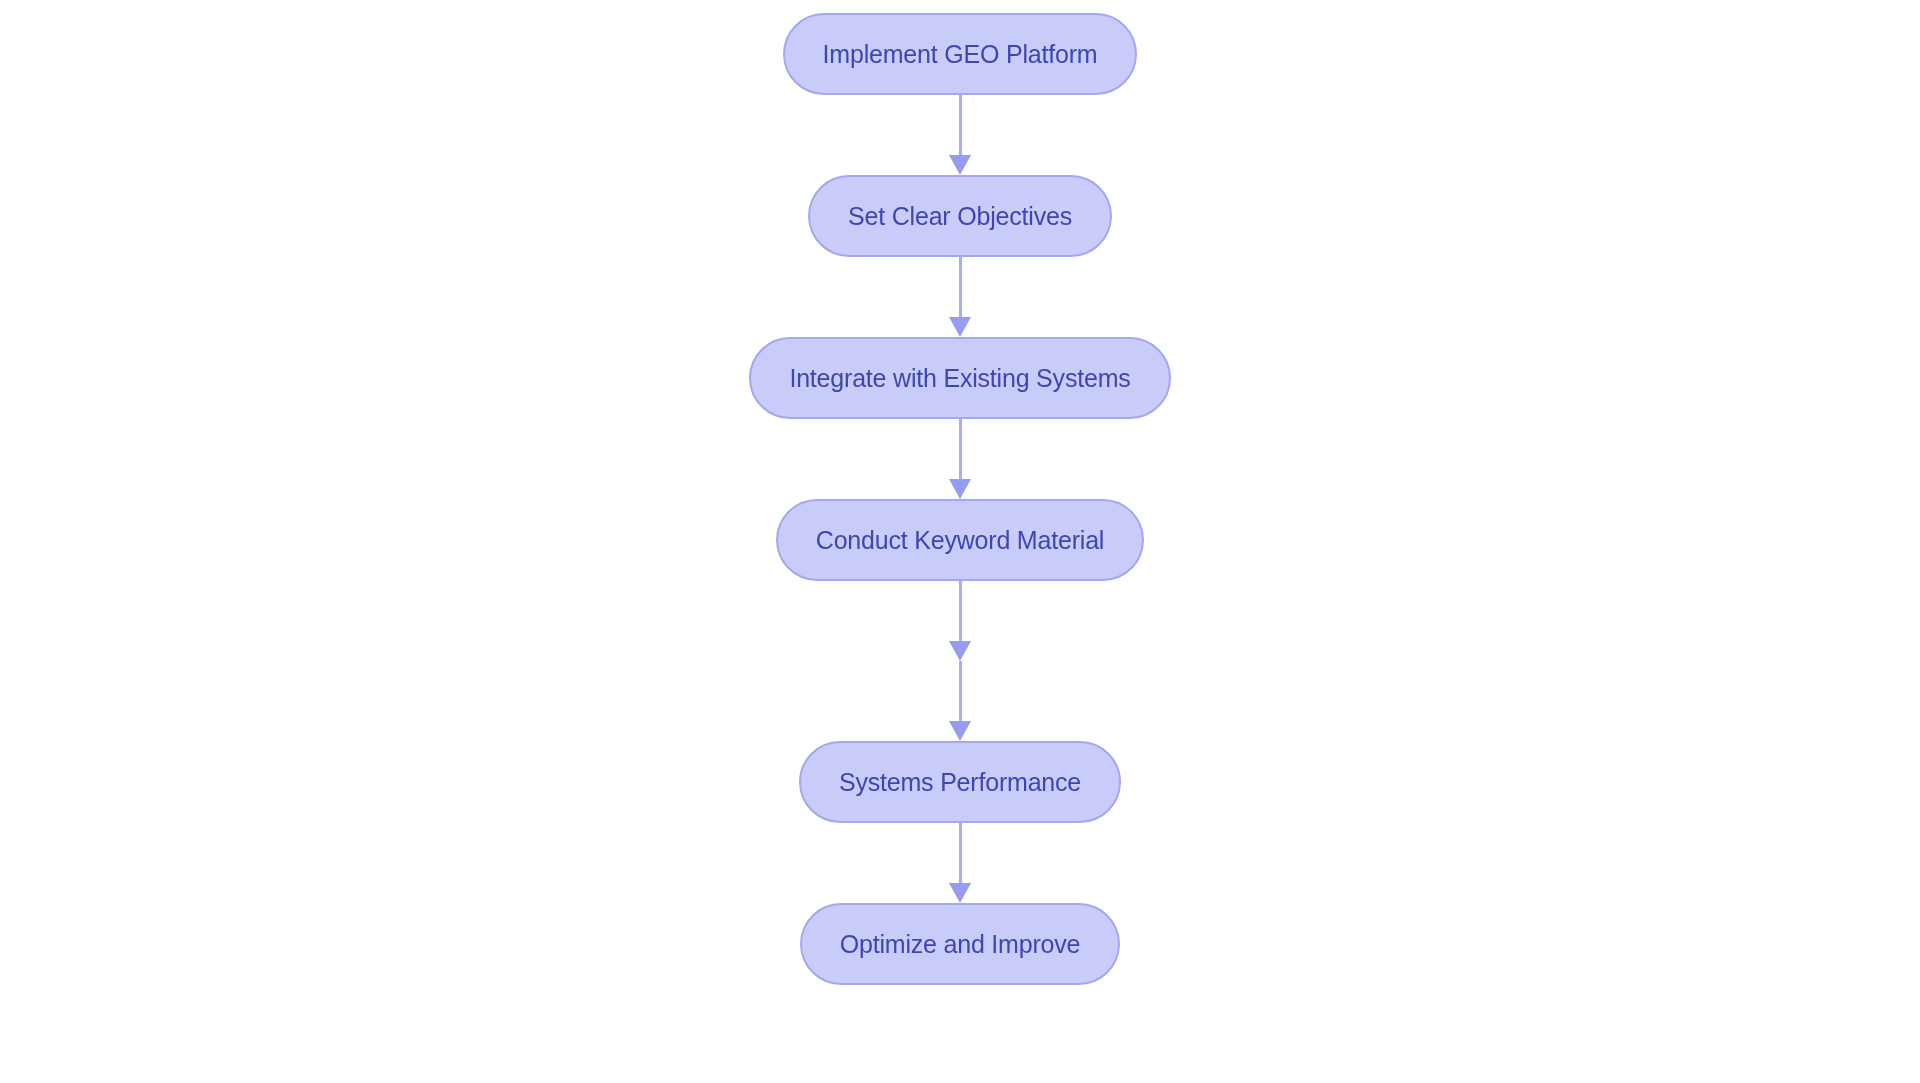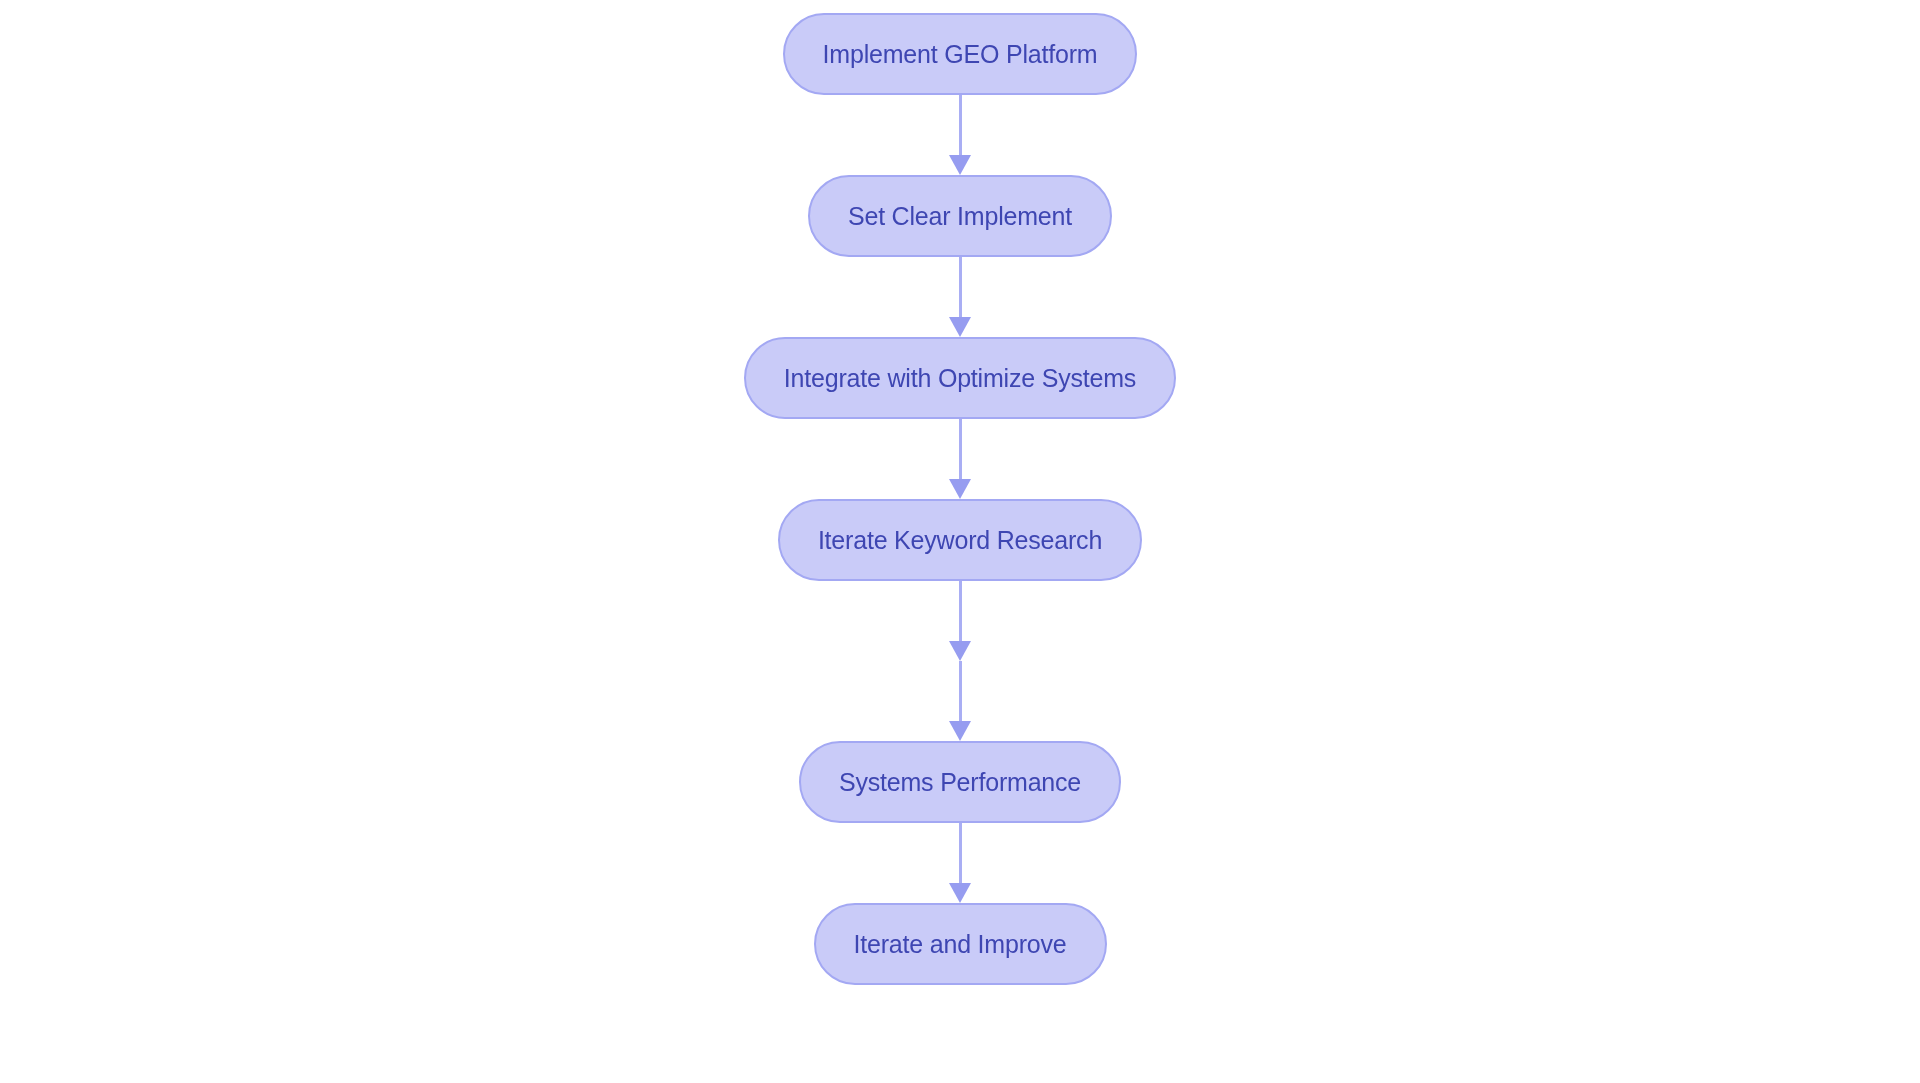--- a/index.html
+++ b/index.html
@@ -72,39 +72,39 @@
     <div class="node">
       <span>Implement GEO Platform</span>
     </div>
 
     <div class="connector">
       <div class="line"></div>
       <div class="head"></div>
     </div>
 
     <div class="node">
-      <span>Set Clear Implement</span>
+      <span>Set Clear Objectives</span>
     </div>
 
     <div class="connector">
       <div class="line"></div>
       <div class="head"></div>
     </div>
 
     <div class="node">
-      <span>Integrate with Optimize Systems</span>
+      <span>Integrate with Existing Systems</span>
     </div>
 
     <div class="connector">
       <div class="line"></div>
       <div class="head"></div>
     </div>
 
     <div class="node">
-      <span>Iterate Keyword Research</span>
+      <span>Conduct Keyword Material</span>
     </div>
 
     <div class="connector">
       <div class="line"></div>
       <div class="head"></div>
     </div>
 
 
     <div class="connector">
       <div class="line"></div>
@@ -114,17 +114,17 @@
     <div class="node">
       <span>Systems Performance</span>
     </div>
 
     <div class="connector">
       <div class="line"></div>
       <div class="head"></div>
     </div>
 
     <div class="node">
-      <span>Iterate and Improve</span>
+      <span>Optimize and Improve</span>
     </div>
 
   </div>
 </div>
 
 </body></html>

